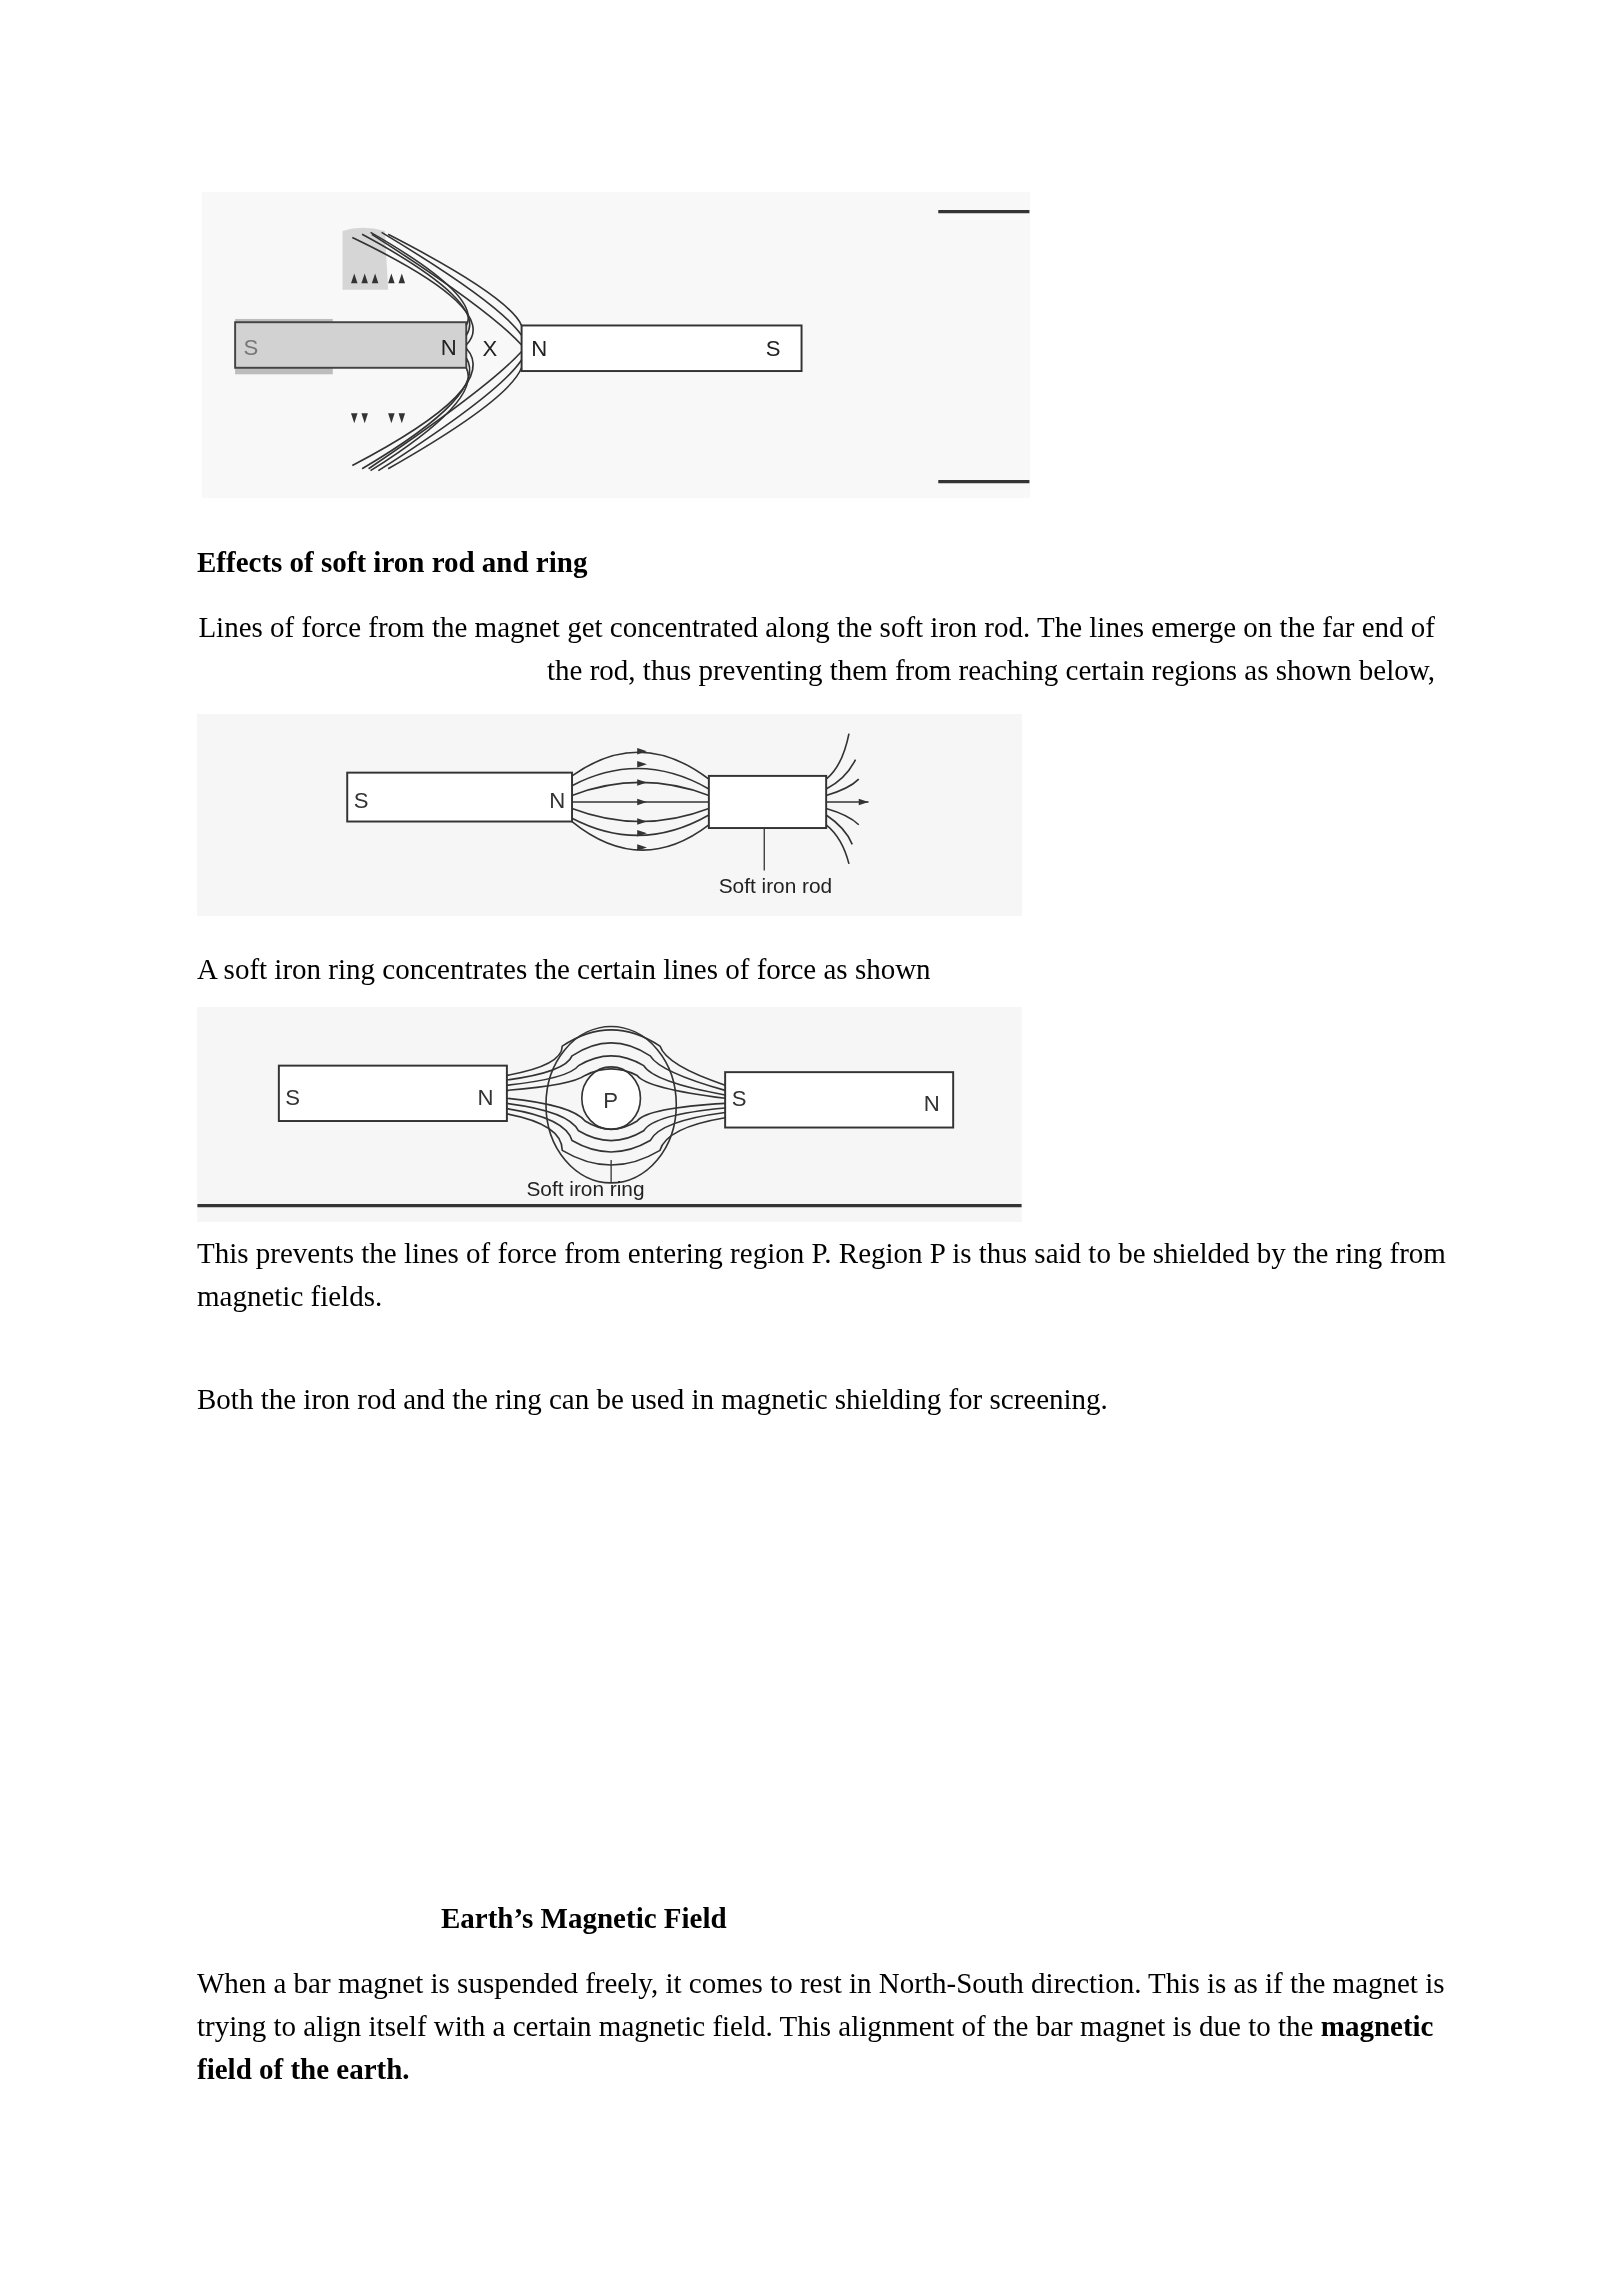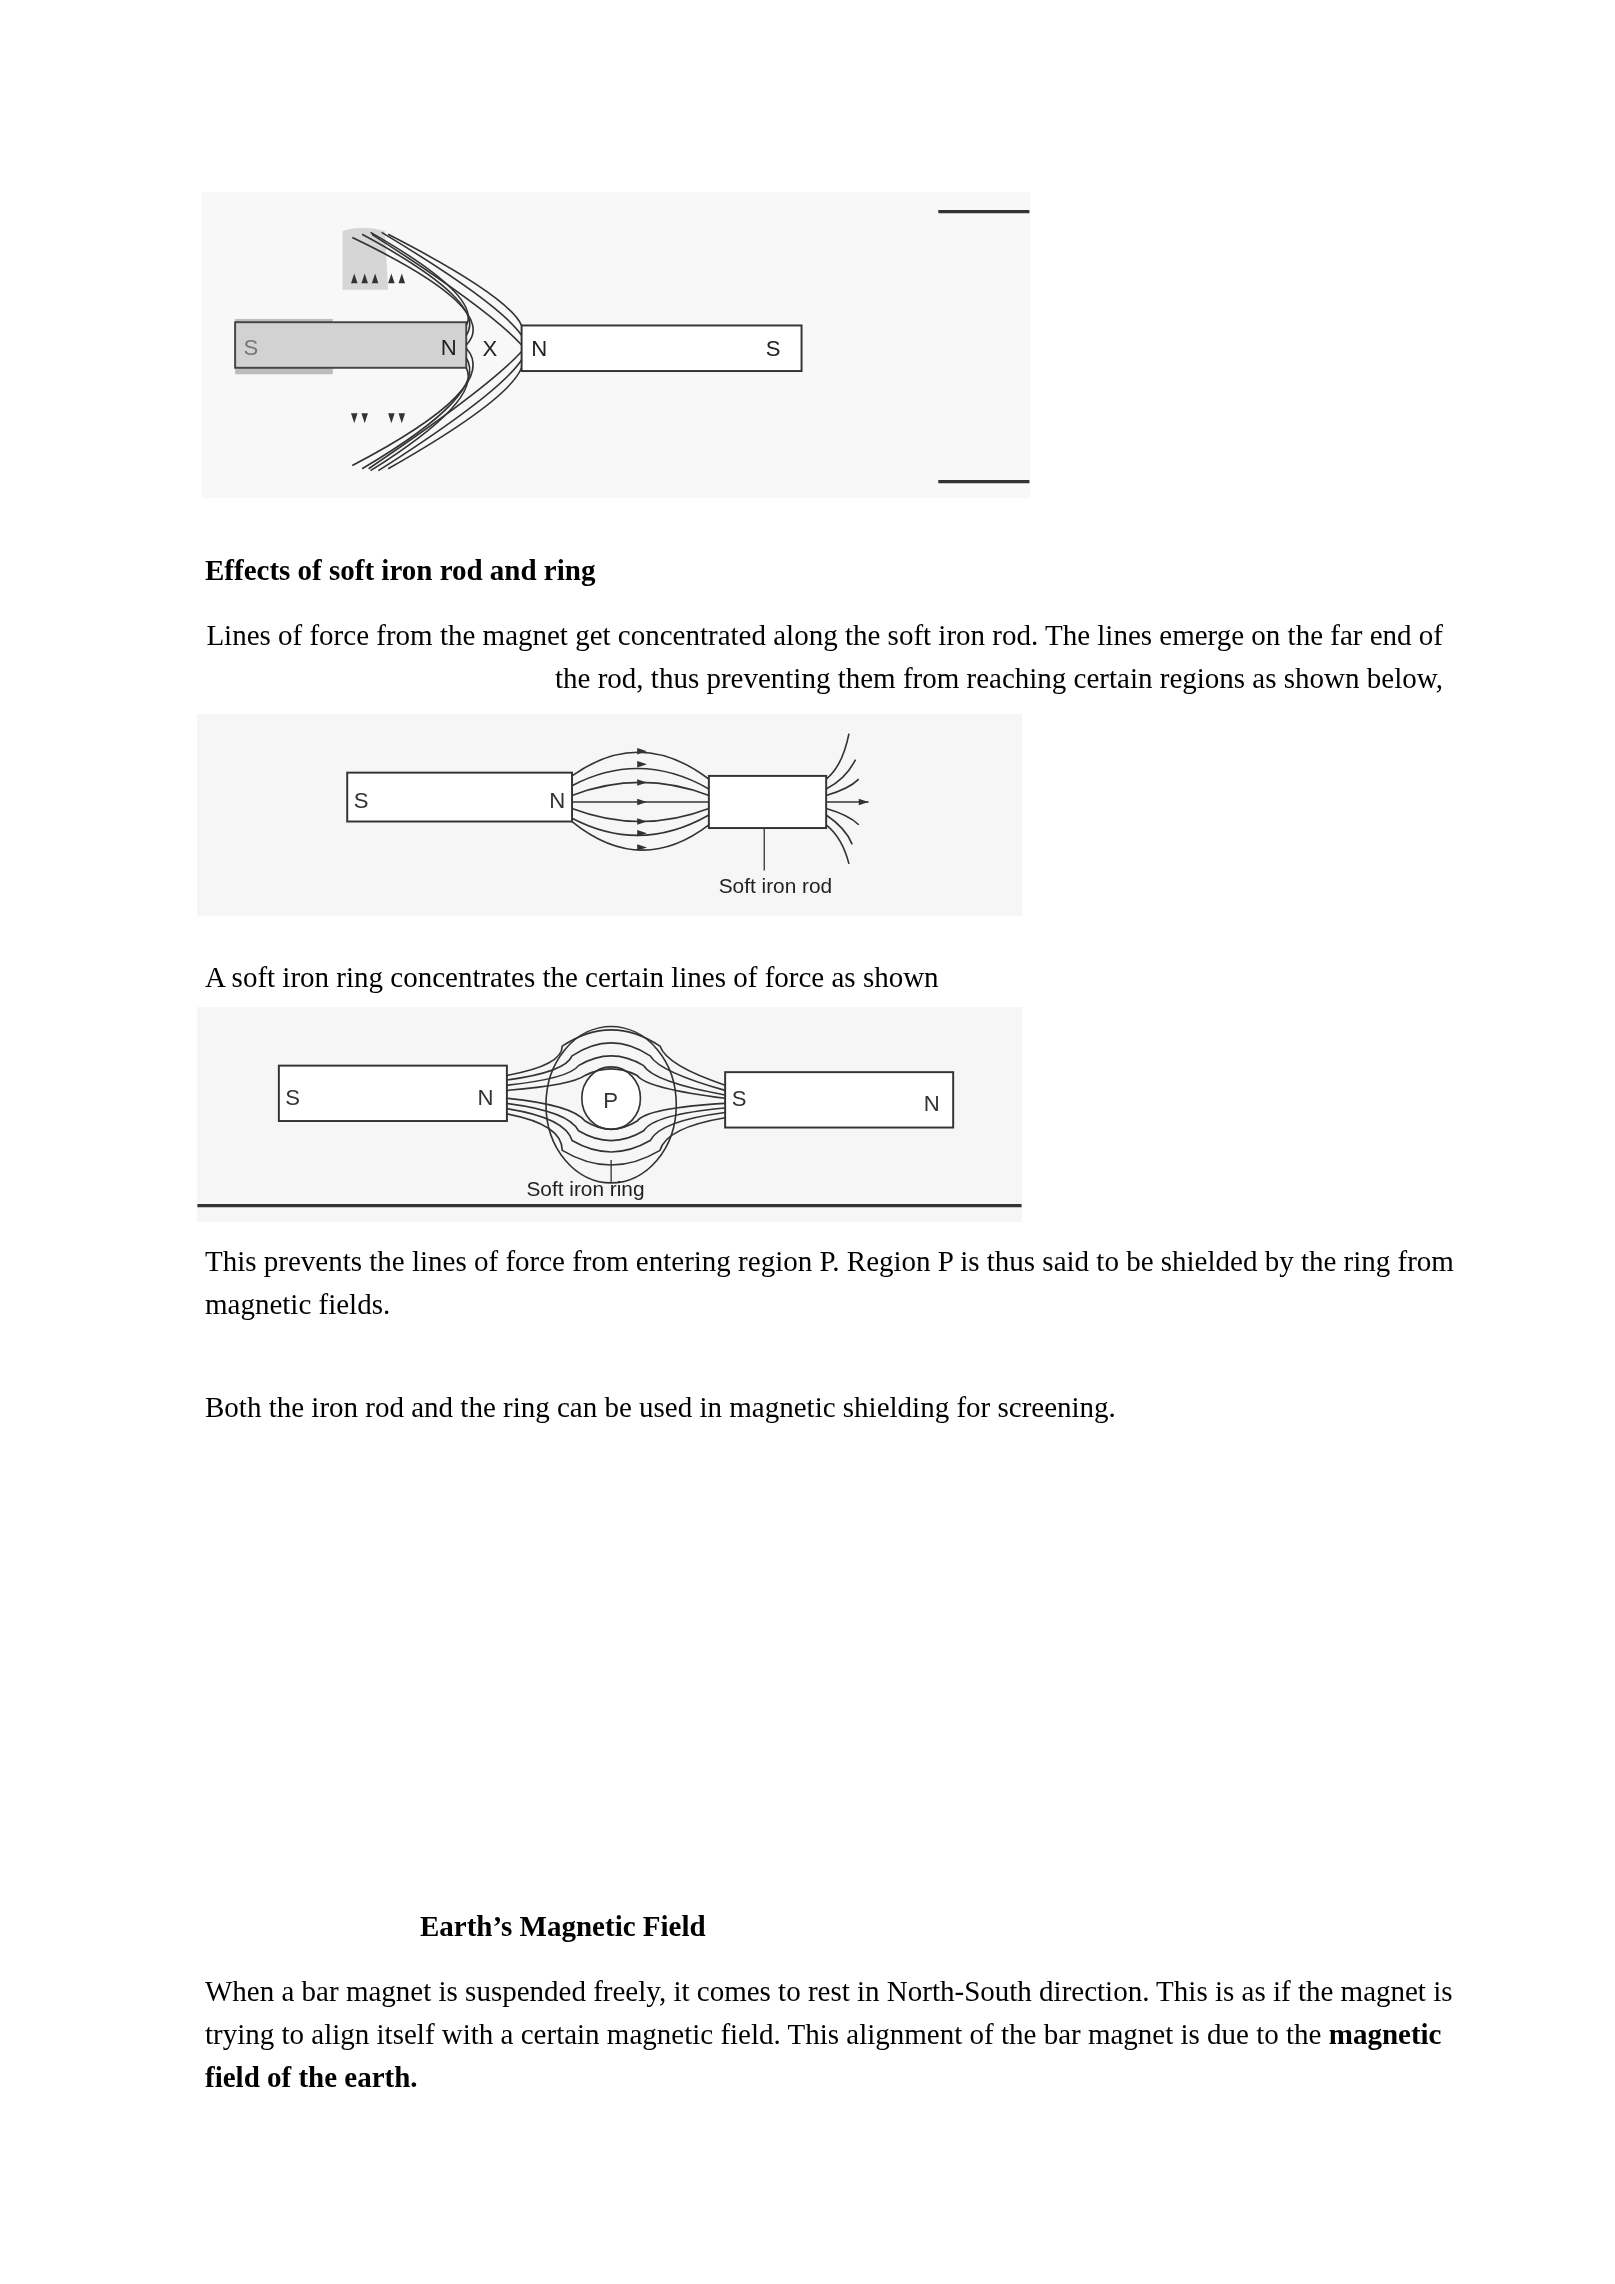--- a/index.html
+++ b/index.html
@@ -1,30 +1,30 @@
 <!DOCTYPE html>
 <html style="font-size:10.4px"><head>
 <meta charset="utf-8">
 <style>
   html, body { margin: 0; padding: 0; background: #ffffff; }
   body { width: 1616px; height: 2284px; position: relative; overflow: hidden;
          font-family: "Liberation Serif", "DejaVu Serif", serif; color: #000; }
   .fig { position: absolute; background: #f7f7f7; }
   .fig svg { display: block; width: 100%; height: 100%; }
-  .txt { position: absolute; left: 197px; font-size: 29px; line-height: 43px; margin: 8px; }
+  .txt { position: absolute; left: 197px; font-size: 29px; line-height: 43px; margin: 0; }
   .bold { font-weight: bold; }
   #fig1 { left: 202px; top: 192px; width: 828px; height: 306px; }
   #fig2 { left: 197px; top: 714px; width: 825px; height: 202px; }
   #fig3 { left: 197px; top: 1007px; width: 825px; height: 215px; }
   #h1 { top: 541px; }
   #p1 { top: 606px; width: 1238px; text-align: right; }
   #p2 { top: 948px; }
   #p3 { top: 1232px; width: 1278px; }
   #p4 { top: 1378px; }
-  #h2 { top: 1897px; left: 412px; }
+  #h2 { top: 1897px; left: 441px; }
   #p5 { top: 1962px; width: 1278px; }
   svg text { font-family: "Liberation Sans", "DejaVu Sans", sans-serif; }
 </style>
 </head>
 <body>
 
 <div class="fig" id="fig1">
   <svg viewBox="0 0 1270 470">
     <rect x="0" y="0" width="1270" height="470" fill="#f8f8f8"></rect>
     <line x1="1130" y1="30" x2="1270" y2="30" stroke="#333" stroke-width="5"></line>

